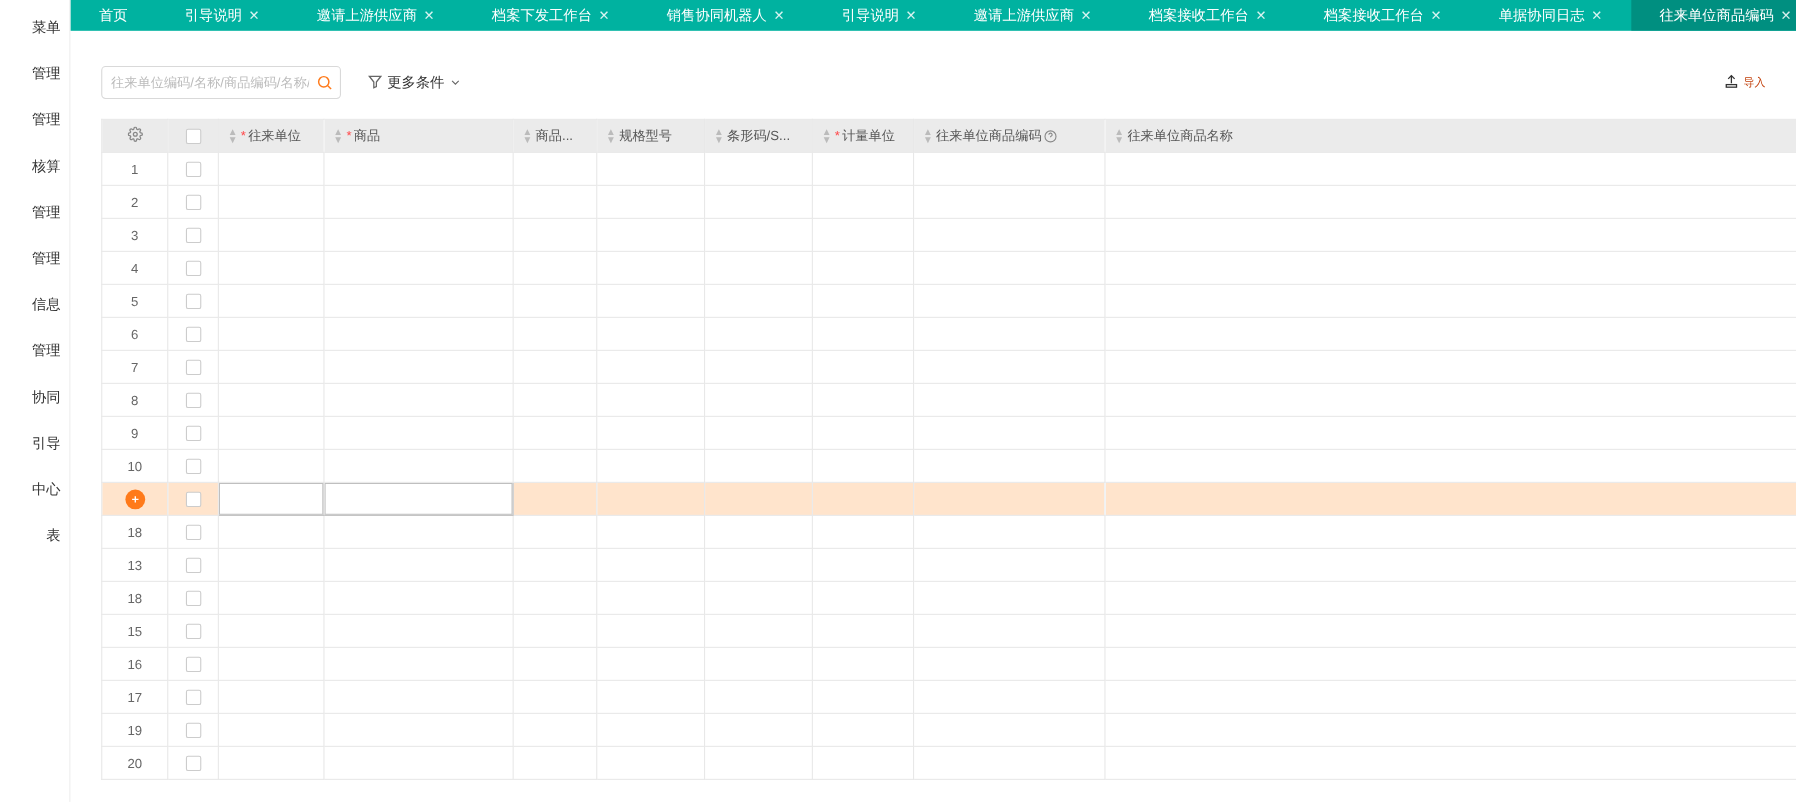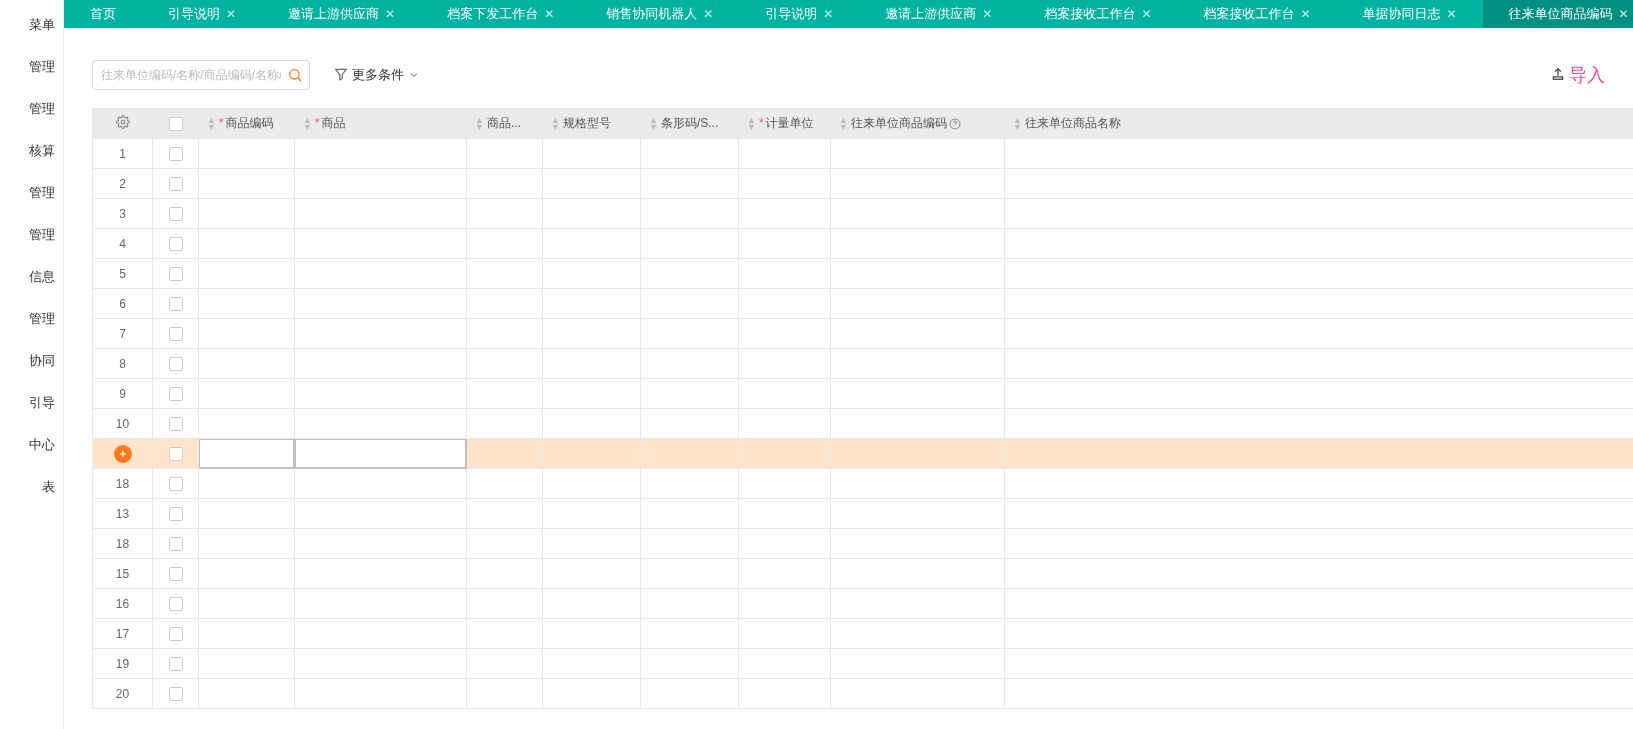--- a/index.html
+++ b/index.html
@@ -74,21 +74,21 @@
   border: none; outline: none; width: 100%; font-size: 12px; color: #333; background: transparent;
 }
 .search-wrap input::placeholder { color: #bbb; }
 .search-icon { position: absolute; right: 6px; top: 6px; width: 16px; height: 16px; }
 .search-icon svg { stroke: #ff7a1a; }
 
 .more-cond { display: flex; align-items: flex-end; gap: 4px; cursor: pointer; color: #333; font-size: 13px; }
 .filter-icon svg, .chev-icon svg { stroke: #666; }
 
 .spacer { flex: 1; }
-.export-btn { display: flex; align-items: center; gap: 4px; cursor: pointer; color: #ec4899; font-size: 18px; }
+.export-btn { display: flex; align-items: center; gap: 4px; cursor: pointer; color: #c2410c; font-size: 10px; }
 
 .grid-wrap { flex: 1; padding: 12px 0 0 28px; overflow: hidden; }
 
 table.grid { border-collapse: collapse; table-layout: fixed; width: 1595px; }
 .grid th, .grid td {
   border: 1px solid #e8e8e8;
   height: 30px;
   font-size: 12px;
   text-align: left;
   padding: 0 8px;
@@ -260,21 +260,21 @@
               <th class="idx"><span class="gear-icon">
                   <svg width="14" height="14" viewBox="0 0 24 24" fill="none" stroke-width="2">
                     <circle cx="12" cy="12" r="3"></circle>
                     <path d="M19.4 15a1.65 1.65 0 0 0 .33 1.82l.06.06a2 2 0 1 1-2.83 2.83l-.06-.06a1.65 1.65 0 0 0-1.82-.33 1.65 1.65 0 0 0-1 1.51V21a2 2 0 0 1-4 0v-.09a1.65 1.65 0 0 0-1-1.51 1.65 1.65 0 0 0-1.82.33l-.06.06a2 2 0 1 1-2.83-2.83l.06-.06a1.65 1.65 0 0 0 .33-1.82 1.65 1.65 0 0 0-1.51-1H3a2 2 0 0 1 0-4h.09a1.65 1.65 0 0 0 1.51-1 1.65 1.65 0 0 0-.33-1.82l-.06-.06a2 2 0 1 1 2.83-2.83l.06.06a1.65 1.65 0 0 0 1.82.33h0a1.65 1.65 0 0 0 1-1.51V3a2 2 0 0 1 4 0v.09a1.65 1.65 0 0 0 1 1.51h0a1.65 1.65 0 0 0 1.82-.33l.06-.06a2 2 0 1 1 2.83 2.83l-.06.06a1.65 1.65 0 0 0-.33 1.82v0a1.65 1.65 0 0 0 1.51 1H21a2 2 0 0 1 0 4h-.09a1.65 1.65 0 0 0-1.51 1z"></path>
                   </svg>
                 </span></th>
               <th class="chk"><span class="chkbox"></span></th>
               <th><span class="sort">
                   <span>▲</span>
                   <span>▼</span>
-                </span><span class="req">*</span><span>商品编码</span></th>
+                </span><span class="req">*</span><span>往来单位</span></th>
               <th><span class="sort">
                   <span>▲</span>
                   <span>▼</span>
                 </span><span class="req">*</span><span>商品</span></th>
               <th><span class="sort">
                   <span>▲</span>
                   <span>▼</span>
                 </span><span>商品...</span></th>
               <th><span class="sort">
                   <span>▲</span>

